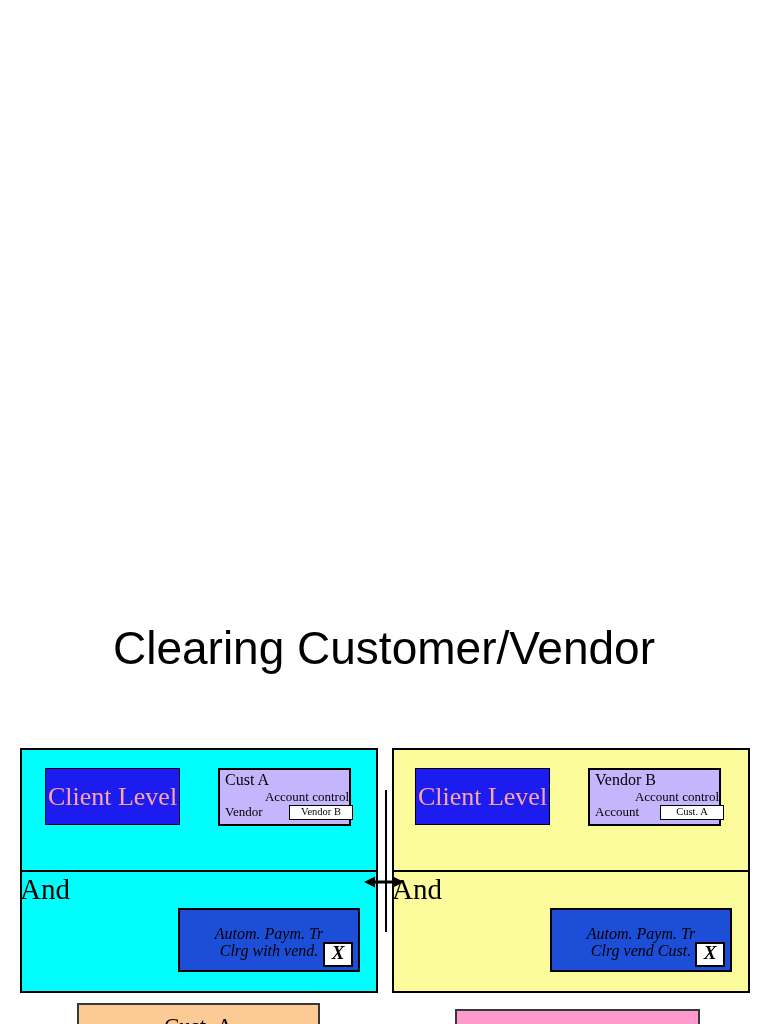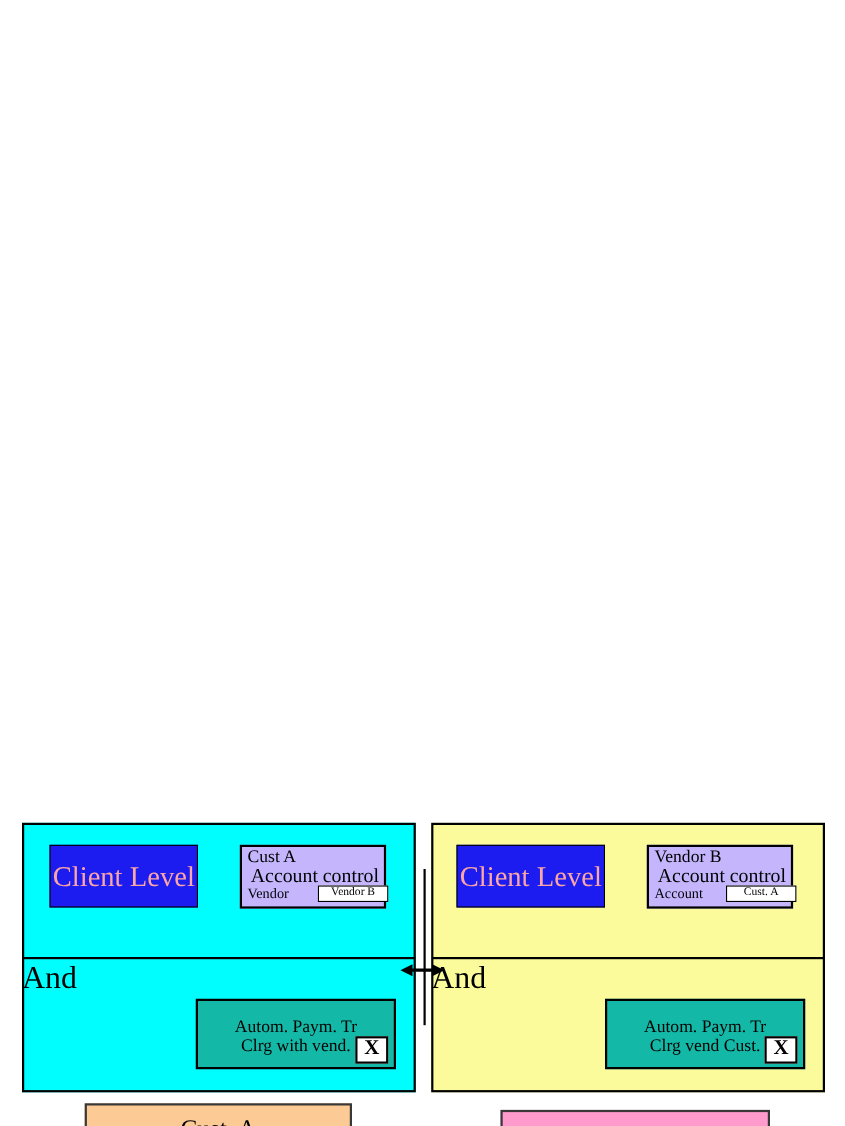--- a/index.html
+++ b/index.html
@@ -9,43 +9,44 @@
   .slide-title{left:0;top:620px;width:768px;text-align:center;color:#000;
                font-family:"Liberation Sans","DejaVu Sans",sans-serif;
                font-size:46px;line-height:56px;font-weight:400;}
   .panel{border:2px solid #000;}
   .cyan{background:#00feff;}
   .pyellow{background:#fbfb9b;}
   .client-box{width:135px;height:57px;background:#1c1cf0;border:1px solid #000;
               color:#fca5a5;font-size:26px;text-align:center;line-height:55px;z-index:3;}
   .acct-box{width:133px;height:58px;background:#c4b5fd;border:2px solid #000;z-index:3;}
   .acct-title{margin:1px 0 0 5px;font-size:16px;color:#000;line-height:17px;}
-  .acct-sub{text-align:left;font-size:18px;color:#000;line-height:15px;margin-top:1px;padding-left:8px;}
+  .acct-sub{text-align:right;font-size:13px;color:#000;line-height:15px;margin-top:1px;padding-left:8px;}
   .acct-row{position:relative;height:15px;margin-top:1px;padding-left:12px;}
   .acct-label{position:absolute;left:5px;top:0;font-size:13px;color:#000;line-height:14px;}
   .acct-field{position:absolute;left:69px;top:0;width:62px;height:13px;background:#fff;
               border:1px solid #000;font-size:10.5px;text-align:center;line-height:12px;color:#000;}
   .and-label{width:358px;font-size:29px;color:#000;line-height:32px;z-index:3;}
-  .pay-box{width:182px;height:64px;background:#14b8a6;border:2px solid #000;z-index:3;}
+  .pay-box{width:182px;height:64px;background:#1d4ed8;border:2px solid #000;z-index:3;font-style:italic;}
   .pay-line{text-align:center;font-size:16px;color:#000;line-height:17px;}
   .pay-line.first{margin-top:15px;}
   .pay-check{position:absolute;right:5px;bottom:3px;width:26px;height:21px;background:#fff;
              border:2px solid #000;font-size:19px;font-weight:bold;text-align:center;line-height:18px;color:#000;}
   .vline{left:385px;top:790px;width:2px;height:142px;background:#000;z-index:2;}
   .arrow-wrap{left:360px;top:874px;width:48px;height:16px;z-index:4;}
   .bottom-box{border:2px solid #383838;z-index:3;}
   .orange{left:77px;top:1003px;width:243px;height:60px;background:#fccb95;}
   .pinkb{left:455px;top:1009px;width:245px;height:55px;background:#ff9acd;}
   .bottom-label{text-align:center;font-size:23px;color:#000;margin-top:9px;}
 </style>
 </head>
 <body>
 
 <div class="slide">
 
+  <div class="abs slide-title">Clearing Customer/Vendor</div>
 
   <div class="abs panel cyan" style="left:20px;top:748px;width:358px;height:124px;"></div>
   <div class="abs panel cyan" style="left:20px;top:870px;width:358px;height:123px;"></div>
 
   <div class="abs panel pyellow" style="left:392px;top:748px;width:358px;height:124px;"></div>
   <div class="abs panel pyellow" style="left:392px;top:870px;width:358px;height:123px;"></div>
 
   <div class="abs vline"></div>
 
   <div class="abs arrow-wrap">

